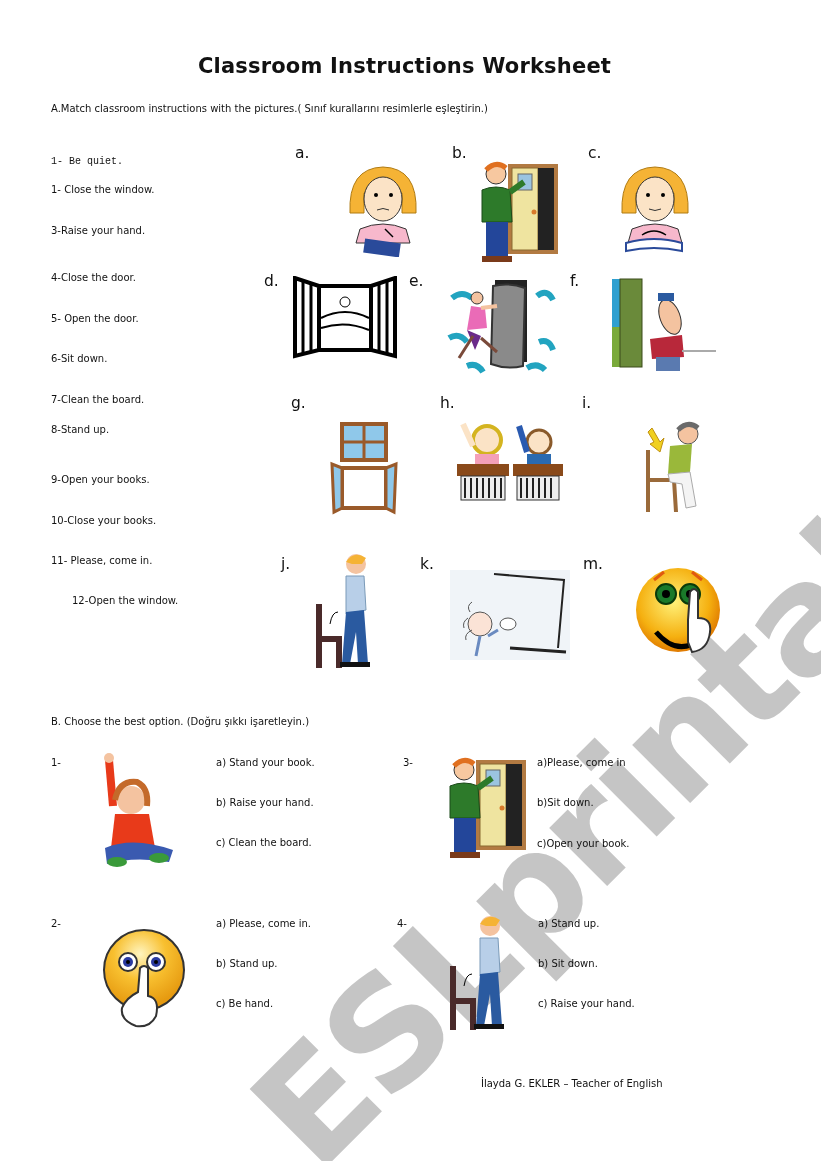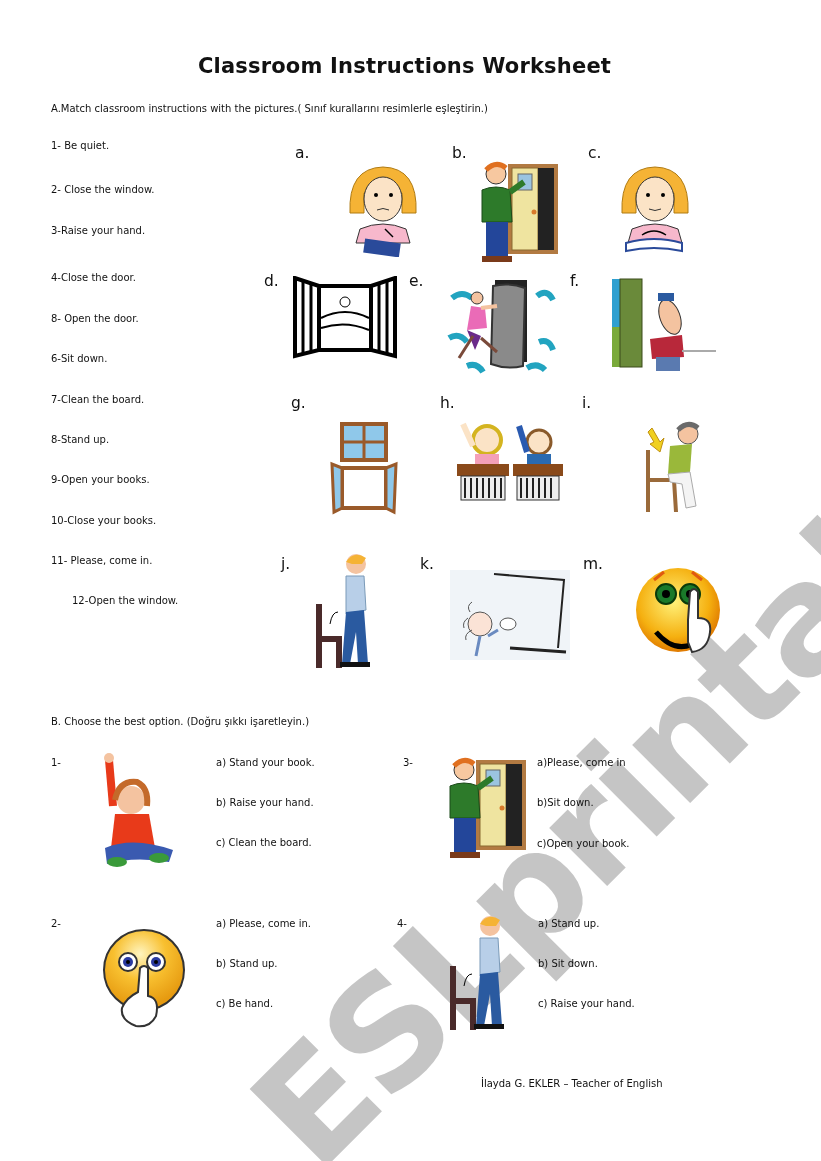--- a/index.html
+++ b/index.html
@@ -15,28 +15,28 @@
                white-space: nowrap; font-family: "DejaVu Sans", sans-serif; pointer-events: none; letter-spacing: -4px; }
 </style>
 </head>
 <body>
 
 <div class="watermark">ESLprintables.com</div>
 
 <div class="abs title">Classroom Instructions Worksheet</div>
 <div class="abs txt" style="left:51px;top:103px;">A.Match classroom instructions with the pictures.( Sınıf kurallarını resimlerle eşleştirin.)</div>
 
-<div class="abs txt" style="left:51px;top:140px;">1- Be quiet.</div>
-<div class="abs txt" style="left:51px;top:184px;">2- Close the window.</div>
+<div class="abs txt" style="left:51px;top:156px;font-family:Liberation Mono, monospace;">1- Be quiet.</div>
+<div class="abs txt" style="left:51px;top:184px;">1- Close the window.</div>
 <div class="abs txt" style="left:51px;top:225px;">3-Raise your hand.</div>
 <div class="abs txt" style="left:51px;top:272px;">4-Close the door.</div>
-<div class="abs txt" style="left:51px;top:313px;">8- Open the door.</div>
+<div class="abs txt" style="left:51px;top:313px;">5- Open the door.</div>
 <div class="abs txt" style="left:51px;top:353px;">6-Sit down.</div>
 <div class="abs txt" style="left:51px;top:394px;">7-Clean the board.</div>
-<div class="abs txt" style="left:51px;top:434px;">8-Stand up.</div>
+<div class="abs txt" style="left:51px;top:424px;">8-Stand up.</div>
 <div class="abs txt" style="left:51px;top:474px;">9-Open your books.</div>
 <div class="abs txt" style="left:51px;top:515px;">10-Close your books.</div>
 <div class="abs txt" style="left:51px;top:555px;">11- Please, come in.</div>
 <div class="abs txt" style="left:51px;top:595px;margin-left:21px;">12-Open the window.</div>
 
 <div class="abs lbl" style="left:295px;top:144px;">a.</div>
 <div class="abs lbl" style="left:452px;top:144px;">b.</div>
 <div class="abs lbl" style="left:588px;top:144px;">c.</div>
 <div class="abs lbl" style="left:264px;top:272px;">d.</div>
 <div class="abs lbl" style="left:409px;top:272px;">e.</div>

